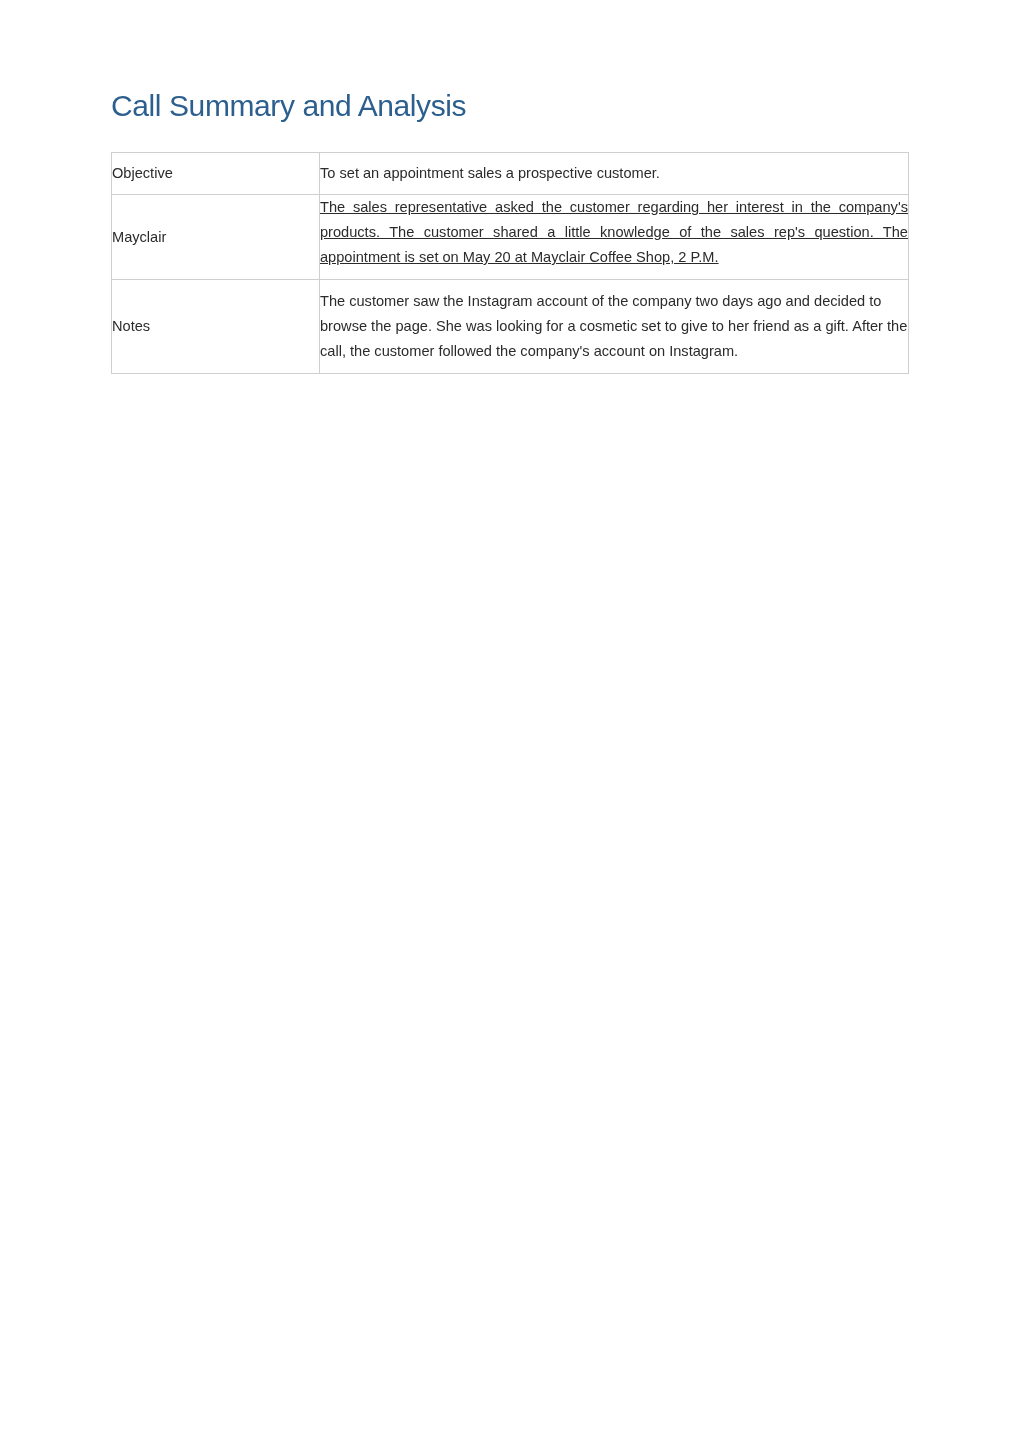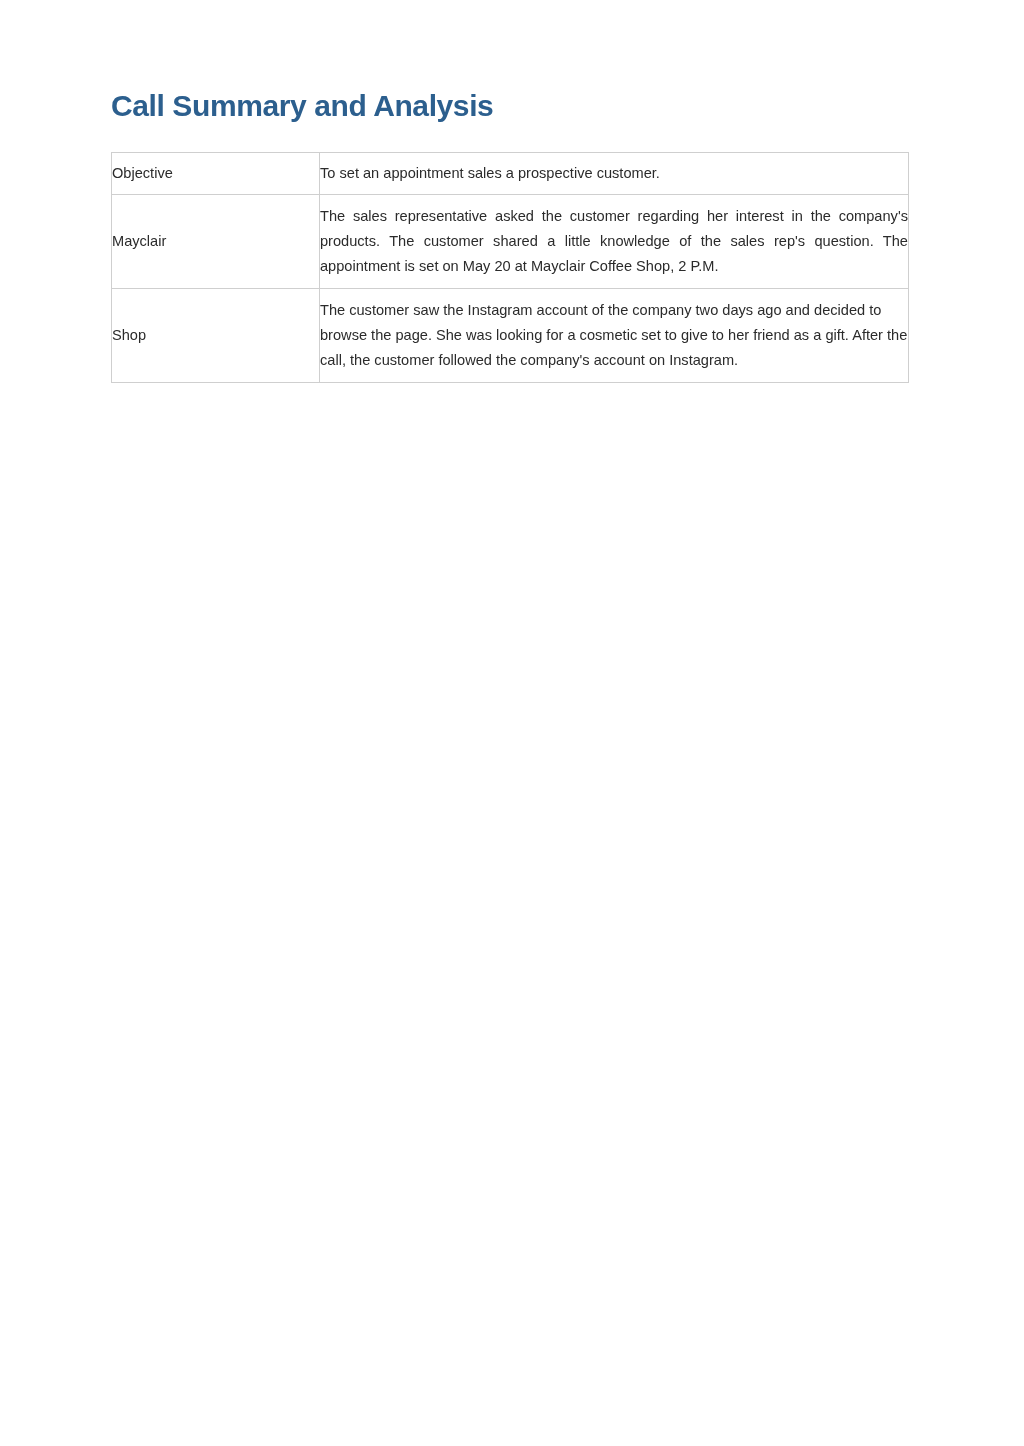--- a/index.html
+++ b/index.html
@@ -21,21 +21,21 @@
     top: 0;
     width: 1024px;
     height: 1446px;
     background: #ffffff;
   }
   .doc-title {
     position: absolute;
     left: 111px;
     top: 68px;
     font-size: 30px;
-    font-weight: bold;
+    font-weight: normal;
     letter-spacing: -0.4px;
     color: #2c5f8e;
     line-height: 1.2;
     white-space: nowrap;
   }
   .summary-table {
     position: absolute;
     left: 111px;
     top: 152px;
     width: 798px;
@@ -65,40 +65,40 @@
   .cell-value.left {
     text-align: left;
     margin-top: 46px;
   }
   .row-objective .cell-label,
   .row-objective .cell-value {
     padding-top: 8px;
     padding-bottom: 8px;
     vertical-align: middle;
   }
-  .row-results .cell-value { padding-top: 9px; padding-bottom: 9px; }
+  .row-results .cell-value { padding-bottom: 9px; text-decoration: underline; }
   .row-notes .cell-value { padding-top: 9px; padding-bottom: 9px; }
 </style>
 </head>
 <body>
 
 <div class="page">
 
   <h1 class="doc-title">Call Summary and Analysis</h1>
 
   <table class="summary-table">
     <tbody>
       <tr class="row-objective">
         <td class="cell-label">Objective</td>
         <td class="cell-value justified">To set an appointment sales a prospective customer.</td>
       </tr>
       <tr class="row-results">
         <td class="cell-label">Mayclair</td>
         <td class="cell-value justified">The sales representative asked the customer regarding her interest in the company's products. The customer shared a little knowledge of the sales rep's question. The appointment is set on May 20 at Mayclair Coffee Shop, 2 P.M.</td>
       </tr>
       <tr class="row-notes">
-        <td class="cell-label">Shop</td>
+        <td class="cell-label">Notes</td>
         <td class="cell-value left">The customer saw the Instagram account of the company two days ago and decided to browse the page. She was looking for a cosmetic set to give to her friend as a gift. After the call, the customer followed the company's account on Instagram.</td>
       </tr>
     </tbody>
   </table>
 
 </div>
 
 </body></html>

